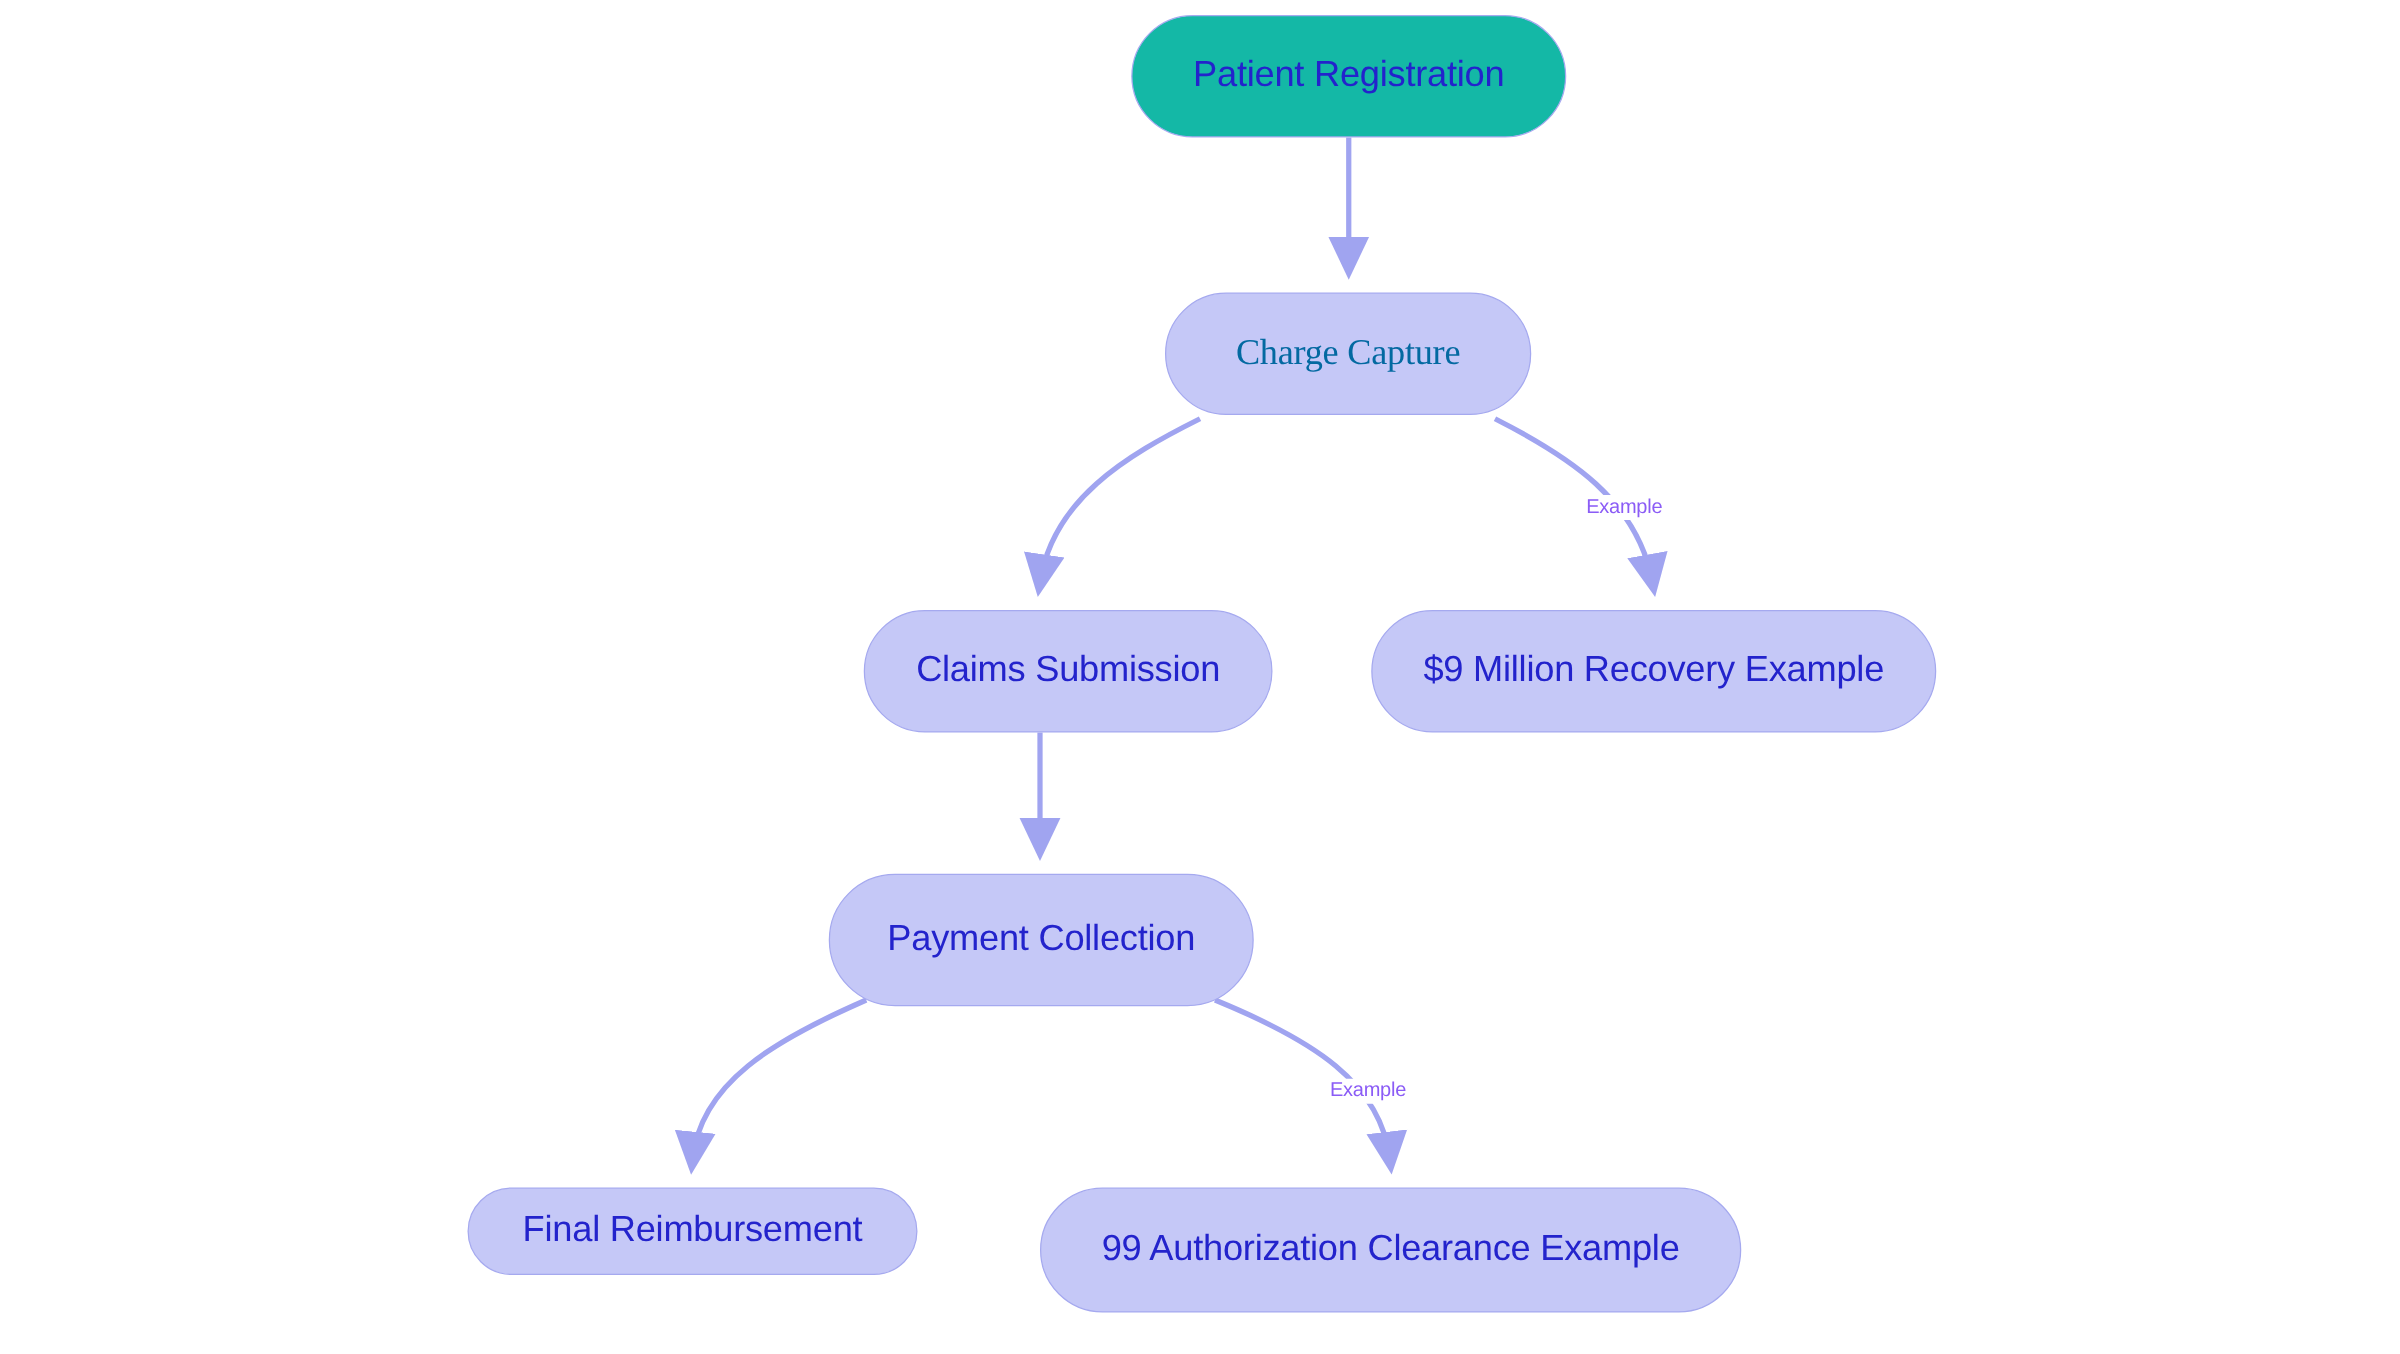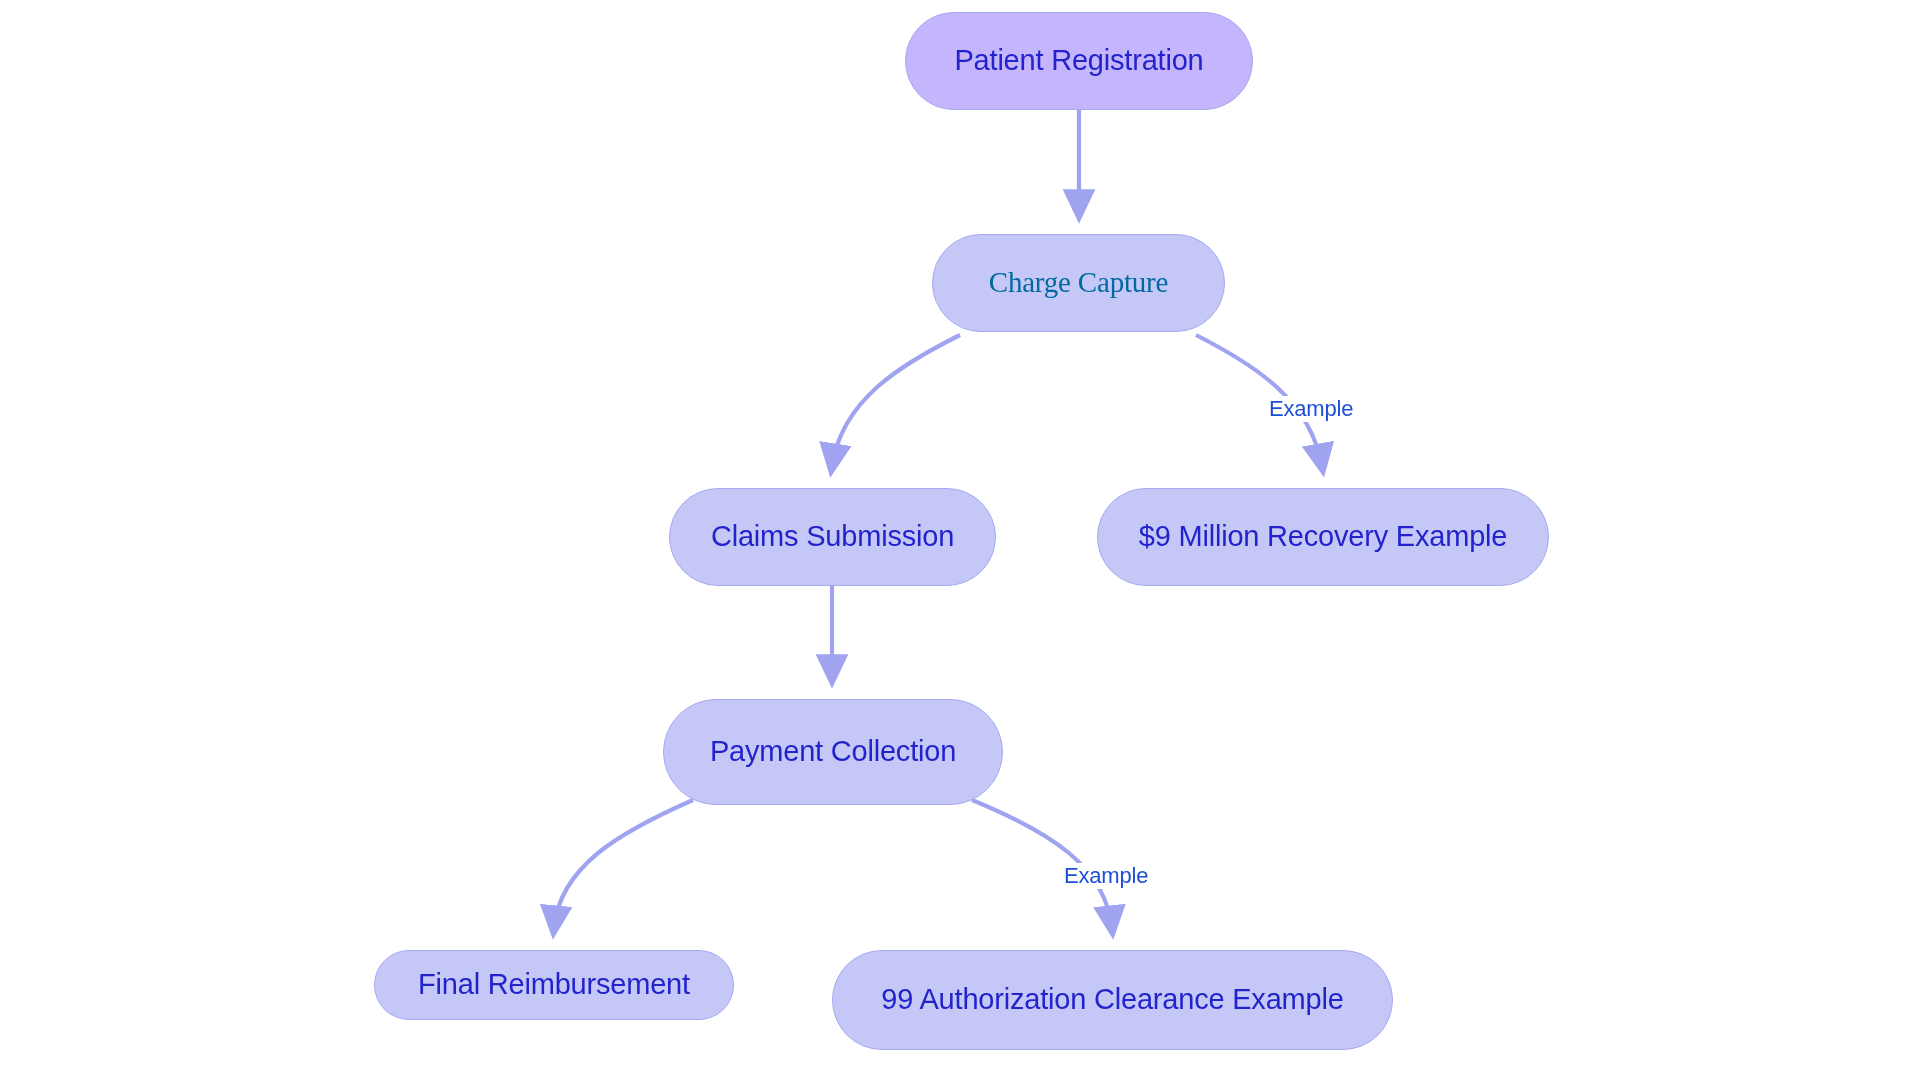--- a/index.html
+++ b/index.html
@@ -41,22 +41,22 @@
     color: #2323cc;
     font-size: 29px;
     font-weight: 400;
     letter-spacing: -0.2px;
     line-height: 1.15;
     padding: 0 26px;
     white-space: nowrap;
   }
   .edge-label {
     position: absolute;
-    color: #1d4ed8;
-    font-size: 22px;
+    color: #8b5cf6;
+    font-size: 16px;
     font-weight: 400;
     letter-spacing: -0.2px;
     background: #ffffff;
     padding: 1px 4px;
     white-space: nowrap;
     line-height: 1.1;
   }
 </style>
 </head>
 <body>
@@ -73,27 +73,27 @@
         <path d="M 1079 110 L 1079 212" fill="none" stroke="#a0a4f0" stroke-width="4.2" stroke-linecap="butt" marker-end="url(#arrowhead)"></path>
         <path d="M 960 335 C 900 365 842 400 832 466" fill="none" stroke="#a0a4f0" stroke-width="4.2" stroke-linecap="butt" marker-end="url(#arrowhead)"></path>
         <path d="M 1196 335 C 1255 365 1310 400 1322 466" fill="none" stroke="#a0a4f0" stroke-width="4.2" stroke-linecap="butt" marker-end="url(#arrowhead)"></path>
         <path d="M 832 586 L 832 677" fill="none" stroke="#a0a4f0" stroke-width="4.2" stroke-linecap="butt" marker-end="url(#arrowhead)"></path>
         <path d="M 693 800 C 620 832 560 866 554 928" fill="none" stroke="#a0a4f0" stroke-width="4.2" stroke-linecap="butt" marker-end="url(#arrowhead)"></path>
         <path d="M 972 800 C 1050 832 1105 866 1112 928" fill="none" stroke="#a0a4f0" stroke-width="4.2" stroke-linecap="butt" marker-end="url(#arrowhead)"></path>
       </g>
   </svg>
 
   <div id="node-layer">
-      <div class="node" style="left: 905px; top: 12px; width: 348px; height: 98px; background: #c4b5fd; border-color: rgb(165, 169, 239); color: rgb(35, 35, 204);">
+      <div class="node" style="left: 905px; top: 12px; width: 348px; height: 98px; background: #14b8a6; border-color: rgb(165, 169, 239); color: rgb(35, 35, 204);">
         <span>Patient Registration</span>
       </div>
       <div class="node" style="left: 932px; top: 234px; width: 293px; height: 98px; background: rgb(197, 200, 247); border-color: rgb(165, 169, 239); color: #0369a1; font-family: Liberation Serif, serif;">
         <span>Charge Capture</span>
       </div>
-      <div class="node" style="left: 669px; top: 488px; width: 327px; height: 98px; background: rgb(197, 200, 247); border-color: rgb(165, 169, 239); color: rgb(35, 35, 204);">
+      <div class="node" style="left: 691px; top: 488px; width: 327px; height: 98px; background: rgb(197, 200, 247); border-color: rgb(165, 169, 239); color: rgb(35, 35, 204);">
         <span>Claims Submission</span>
       </div>
       <div class="node" style="left: 1097px; top: 488px; width: 452px; height: 98px; background: rgb(197, 200, 247); border-color: rgb(165, 169, 239); color: rgb(35, 35, 204); text-align: center;">
         <span>$9 Million Recovery Example</span>
       </div>
       <div class="node" style="left: 663px; top: 699px; width: 340px; height: 106px; background: rgb(197, 200, 247); border-color: rgb(165, 169, 239); color: rgb(35, 35, 204);">
         <span>Payment Collection</span>
       </div>
       <div class="node" style="left: 374px; top: 950px; width: 360px; height: 70px; background: rgb(197, 200, 247); border-color: rgb(165, 169, 239); color: rgb(35, 35, 204);">
         <span>Final Reimbursement</span>

